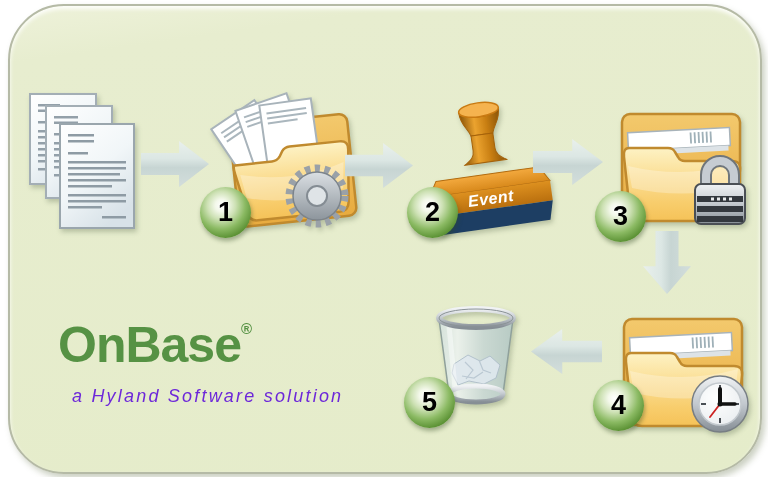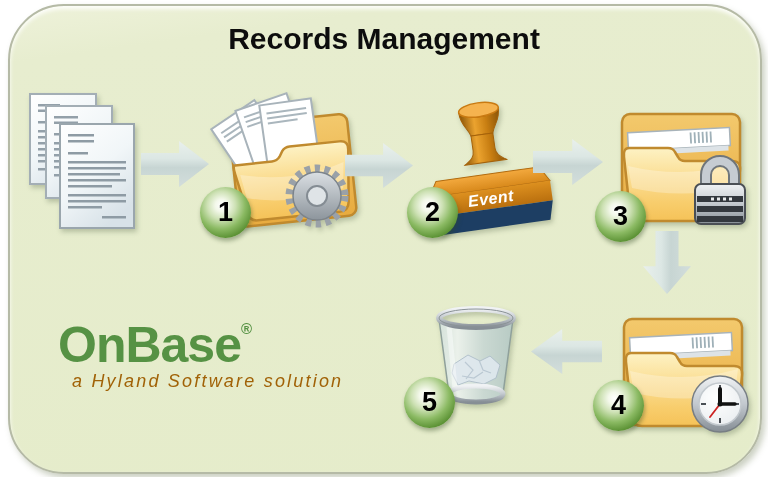--- a/index.html
+++ b/index.html
@@ -27,22 +27,22 @@
   .badge{position:absolute;width:51px;height:51px;border-radius:50%;
      background:radial-gradient(circle at 42% 36%,#ffffff 0%,#f3f8ea 14%,#cde1b4 32%,#8bba63 54%,#5d9336 74%,#44762a 92%,#3c6b23 100%);
      box-shadow:1px 3px 4px rgba(50,75,35,0.40);
      display:flex;align-items:center;justify-content:center;}
   .badge span{font-size:27px;font-weight:bold;color:#000;line-height:1;}
 
   
   .logo{position:absolute;left:58px;top:320px;width:300px;}
   .logo-word{font-size:50px;font-weight:bold;letter-spacing:-1px;color:#569244;line-height:1.0;}
   .logo-reg{font-size:15px;font-weight:bold;color:#569244;vertical-align:28px;letter-spacing:0;}
-  .logo-tag{margin-top:1px;padding-left:14px;font-size:18px;font-style:italic;
-            letter-spacing:2.2px;color:#a16207;white-space:nowrap;}
+  .logo-tag{margin-top:16px;padding-left:14px;font-size:18px;font-style:italic;
+            letter-spacing:2.2px;color:#6d28d9;white-space:nowrap;}
 </style>
 </head>
 <body>
 
 <div id="stage">
 
   <svg width="0" height="0" style="position:absolute" aria-hidden="true">
     <defs>
       <linearGradient id="pgGrad" x1="0" y1="0" x2="0.6" y2="1">
         <stop offset="0" stop-color="#ffffff"></stop>
@@ -90,21 +90,20 @@
       </linearGradient>
       <radialGradient id="clockFaceG" cx="0.4" cy="0.35" r="0.85">
         <stop offset="0" stop-color="#ffffff"></stop>
           <stop offset="1" stop-color="#e7ebee"></stop>
       </radialGradient>
     </defs>
   </svg>
 
   <div class="card"></div>
 
-  <div class="title">Records Management</div>
 
   <svg class="abs icon shadowed" style="left:27px;top:92px" width="113" height="143" viewBox="0 0 113 143">
     <g transform="translate(3,2)">
       <rect width="66" height="90" fill="url(#pgGrad)" stroke="#a3aeb5" stroke-width="2"></rect>
       <g fill="#93a0a9">
         <rect x="8" y="10" width="22" height="2.5"></rect>
           <rect x="8" y="15.5" width="22" height="2.5"></rect>
         <rect x="8" y="27" width="16" height="2.5"></rect>
         <rect x="8" y="36" width="10" height="2.5"></rect>
           <rect x="8" y="42" width="10" height="2.5"></rect>

